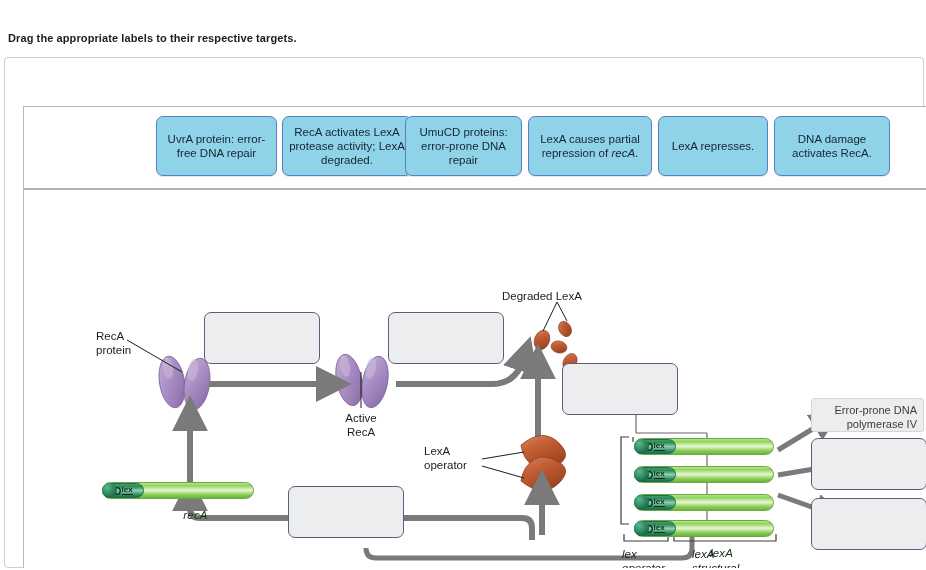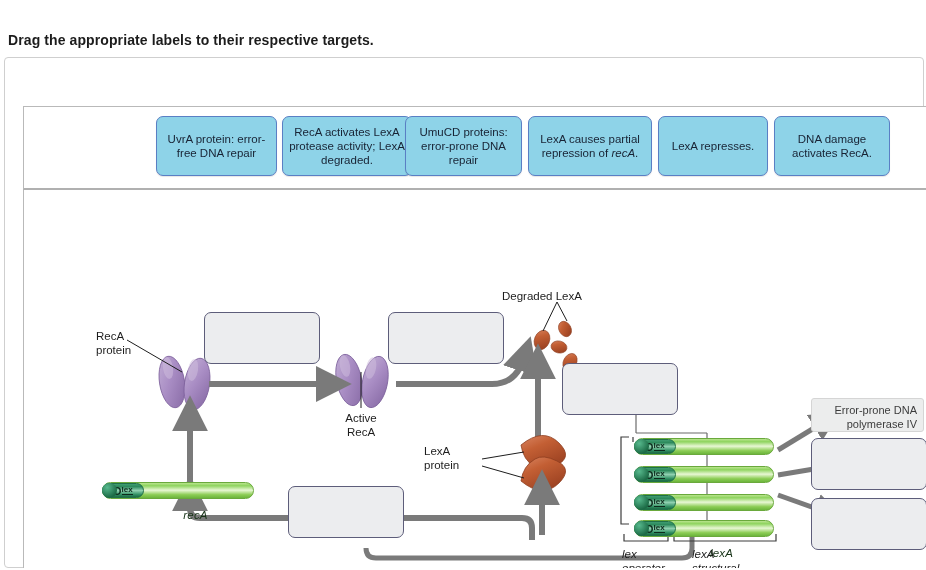--- a/index.html
+++ b/index.html
@@ -10,21 +10,21 @@
   }
   .page{position:relative;width:926px;height:570px;}
 
   
   .q-prompt{
     position:absolute;left:8px;top:5px;width:900px;
     font-size:12.5px;color:#3a3a3a;letter-spacing:0.1px;
   }
   .q-instruction{
     position:absolute;left:8px;top:32px;width:900px;
-    font-size:14px;font-weight:bold;color:#1c1c1c;letter-spacing:0.1px;
+    font-size:11px;font-weight:bold;color:#1c1c1c;letter-spacing:0.1px;
   }
 
   
   .card{
     position:absolute;left:4px;top:57px;width:920px;height:511px;
     border:1px solid #cfcfcf;border-radius:4px;background:#fff;
     box-sizing:border-box;
   }
   
   .bank-panel{
@@ -216,21 +216,21 @@
       <div class="dz" style="left:787px;top:248px;width:116px;height:52px;"></div>
       <div class="dz" style="left:787px;top:308px;width:116px;height:52px;"></div>
 
       <div class="dz-filled" style="left:787px;top:208px;width:113px;height:34px;">
         <span>Error-prone DNA polymerase IV</span>
       </div>
 
       <div class="txt" style="left:72px;top:140px;width:58px;">RecA protein</div>
       <div class="txt c" style="left:308px;top:222px;width:58px;">Active RecA</div>
       <div class="txt" style="left:478px;top:100px;width:110px;">Degraded LexA</div>
-      <div class="txt" style="left:400px;top:255px;width:56px;">LexA protein</div>
+      <div class="txt" style="left:400px;top:255px;width:56px;">LexA operator</div>
       <div class="txt ital" style="left:598px;top:358px;width:50px;">lex operator</div>
       <div class="txt ital" style="left:668px;top:358px;width:62px;">lexA structural gene</div>
 
       <div class="gene" style="left:78px;top:292px;width:152px;">
         <span class="op">
             <span class="dot"></span>
             <span class="o">O</span>
             <span class="sub">lex</span>
           </span>
         <span class="gname">recA</span>

